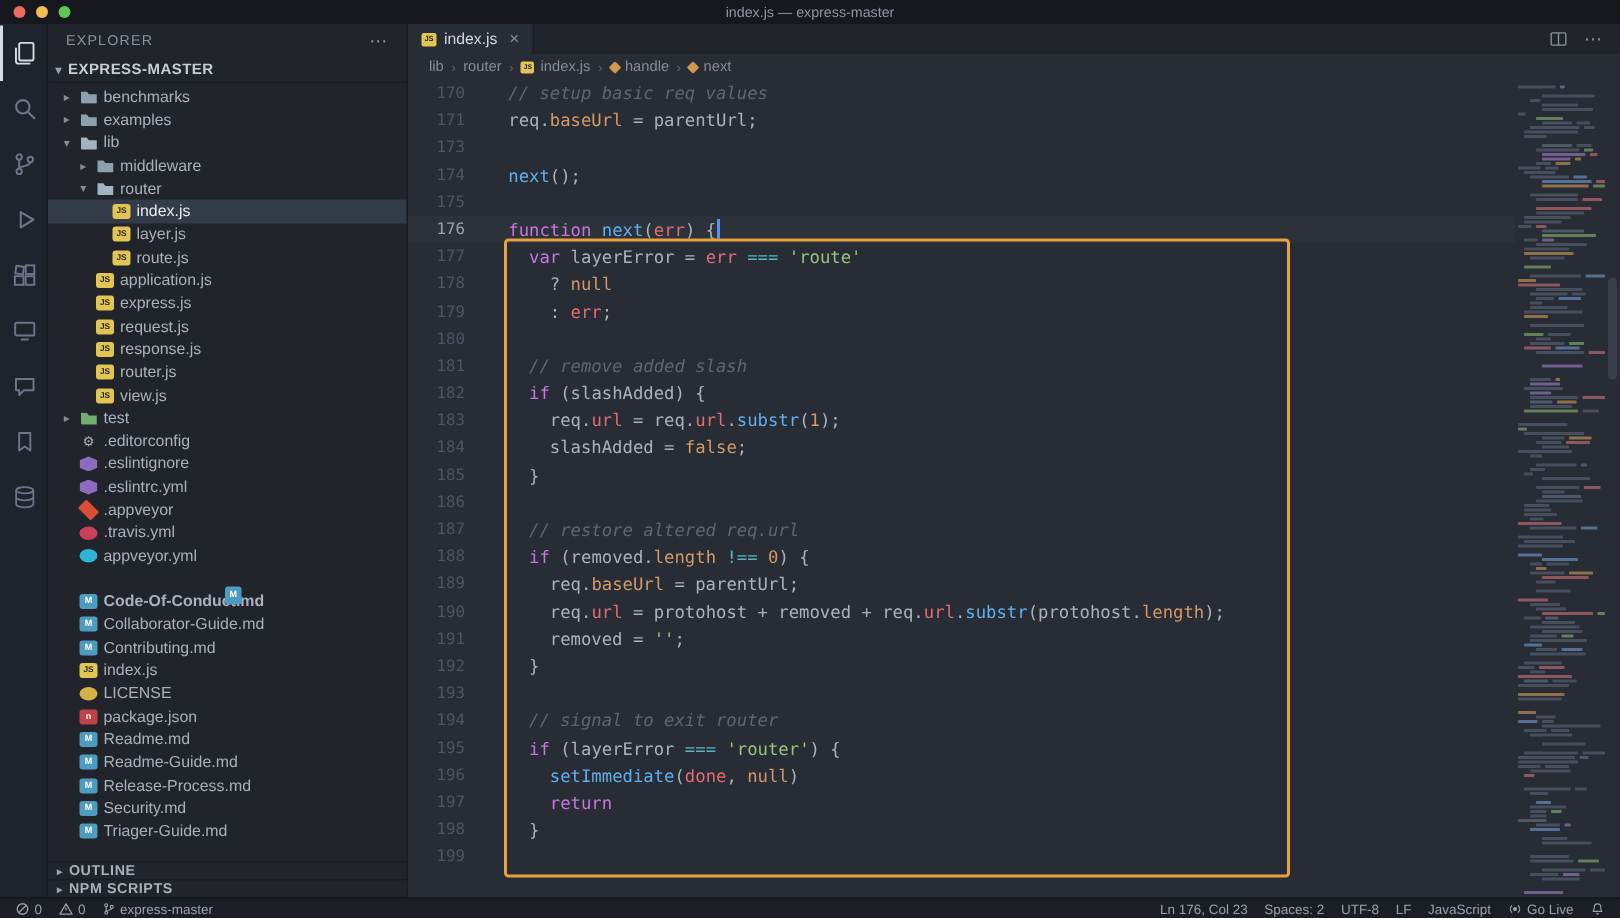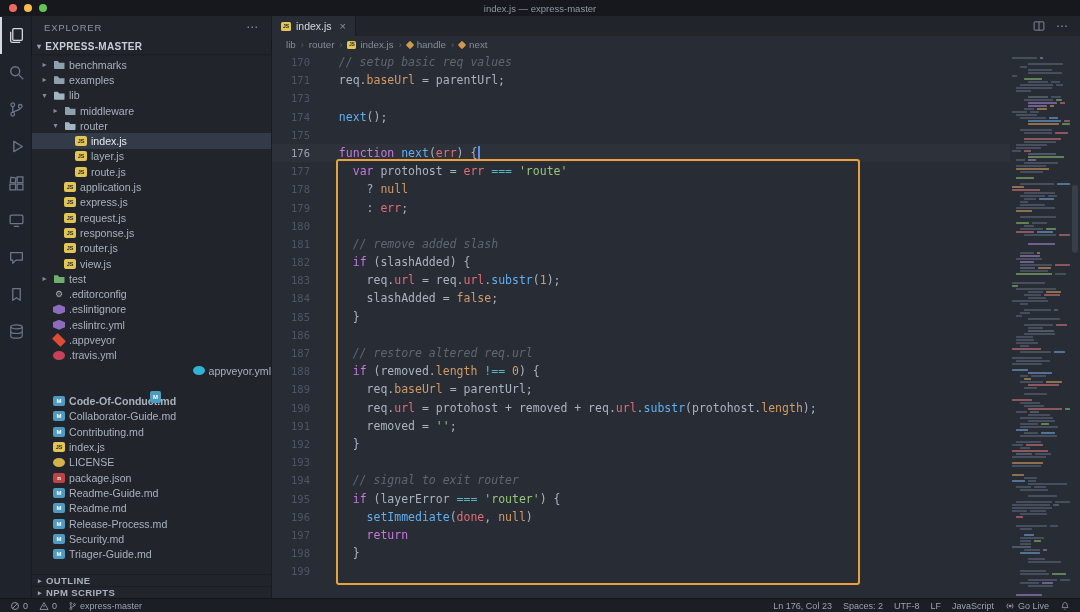--- a/index.html
+++ b/index.html
@@ -285,21 +285,21 @@
           <div class="tree-row" style="padding-left: 8px;">
             <span class="twisty"></span>
             <span class="fico fi-git"></span>
             <span class="tree-label">.appveyor</span>
           </div>
           <div class="tree-row" style="padding-left: 8px;">
             <span class="twisty"></span>
             <span class="fico fi-travis"></span>
             <span class="tree-label">.travis.yml</span>
           </div>
-          <div class="tree-row" style="padding-left: 8px; justify-content: flex-end;">
+          <div class="tree-row" style="padding-left: 8px;">
             <span class="twisty"></span>
             <span class="fico fi-appveyor"></span>
             <span class="tree-label">appveyor.yml</span>
           </div>
           <div class="tree-row" style="padding-left: 8px; flex-direction: column;">
             <span class="twisty"></span>
             <span class="fico fi-md"></span>
             <span class="tree-label">Charter.md</span>
           </div>
           <div class="tree-row" style="padding-left: 8px; font-weight: bold;">
@@ -328,26 +328,26 @@
             <span class="tree-label">LICENSE</span>
           </div>
           <div class="tree-row" style="padding-left: 8px;">
             <span class="twisty"></span>
             <span class="fico fi-npm"></span>
             <span class="tree-label">package.json</span>
           </div>
           <div class="tree-row" style="padding-left: 8px;">
             <span class="twisty"></span>
             <span class="fico fi-md"></span>
+            <span class="tree-label">Readme.md</span>
+          </div>
+          <div class="tree-row" style="padding-left: 8px;">
+            <span class="twisty"></span>
+            <span class="fico fi-md"></span>
             <span class="tree-label">Readme-Guide.md</span>
-          </div>
-          <div class="tree-row" style="padding-left: 8px;">
-            <span class="twisty"></span>
-            <span class="fico fi-md"></span>
-            <span class="tree-label">Readme.md</span>
           </div>
           <div class="tree-row" style="padding-left: 8px;">
             <span class="twisty"></span>
             <span class="fico fi-md"></span>
             <span class="tree-label">Release-Process.md</span>
           </div>
           <div class="tree-row" style="padding-left: 8px;">
             <span class="twisty"></span>
             <span class="fico fi-md"></span>
             <span class="tree-label">Security.md</span>
@@ -415,21 +415,21 @@
         </div>
       <div class="editor">
         <div class="code-pane">
           <div id="code-lines">
               <div class="code-row"><span class="ln">170</span><span class="lt"><span class="tk-c">  // setup basic req values</span></span></div>
               <div class="code-row"><span class="ln">171</span><span class="lt"><span class="tk-d">  req.</span><span class="tk-n">baseUrl</span><span class="tk-d"> = parentUrl;</span></span></div>
               <div class="code-row"><span class="ln">173</span><span class="lt"></span></div>
               <div class="code-row"><span class="ln">174</span><span class="lt"><span class="tk-d">  </span><span class="tk-f">next</span><span class="tk-d">();</span></span></div>
               <div class="code-row"><span class="ln">175</span><span class="lt"></span></div>
               <div class="code-row current"><span class="ln">176</span><span class="lt"><span class="tk-d">  </span><span class="tk-k">function</span><span class="tk-d"> </span><span class="tk-f">next</span><span class="tk-d">(</span><span class="tk-r">err</span><span class="tk-d">) {</span><span class="cursor"></span></span></div>
-              <div class="code-row"><span class="ln">177</span><span class="lt"><span class="tk-d">    </span><span class="tk-k">var</span><span class="tk-d"> protohost = </span><span class="tk-r">err</span><span class="tk-d"> </span><span class="tk-o">===</span><span class="tk-d"> </span><span class="tk-s">'route'</span></span></div>
+              <div class="code-row"><span class="ln">177</span><span class="lt"><span class="tk-d">    </span><span class="tk-k">var</span><span class="tk-d"> layerError = </span><span class="tk-r">err</span><span class="tk-d"> </span><span class="tk-o">===</span><span class="tk-d"> </span><span class="tk-s">'route'</span></span></div>
               <div class="code-row"><span class="ln">178</span><span class="lt"><span class="tk-d">      ? </span><span class="tk-n">null</span></span></div>
               <div class="code-row"><span class="ln">179</span><span class="lt"><span class="tk-d">      : </span><span class="tk-r">err</span><span class="tk-d">;</span></span></div>
               <div class="code-row"><span class="ln">180</span><span class="lt"></span></div>
               <div class="code-row"><span class="ln">181</span><span class="lt"><span class="tk-c">    // remove added slash</span></span></div>
               <div class="code-row"><span class="ln">182</span><span class="lt"><span class="tk-d">    </span><span class="tk-k">if</span><span class="tk-d"> (slashAdded) {</span></span></div>
               <div class="code-row"><span class="ln">183</span><span class="lt"><span class="tk-d">      req.</span><span class="tk-r">url</span><span class="tk-d"> = req.</span><span class="tk-r">url</span><span class="tk-d">.</span><span class="tk-f">substr</span><span class="tk-d">(</span><span class="tk-n">1</span><span class="tk-d">);</span></span></div>
               <div class="code-row"><span class="ln">184</span><span class="lt"><span class="tk-d">      slashAdded = </span><span class="tk-n">false</span><span class="tk-d">;</span></span></div>
               <div class="code-row"><span class="ln">185</span><span class="lt"><span class="tk-d">    }</span></span></div>
               <div class="code-row"><span class="ln">186</span><span class="lt"></span></div>
               <div class="code-row"><span class="ln">187</span><span class="lt"><span class="tk-c">    // restore altered req.url</span></span></div>

